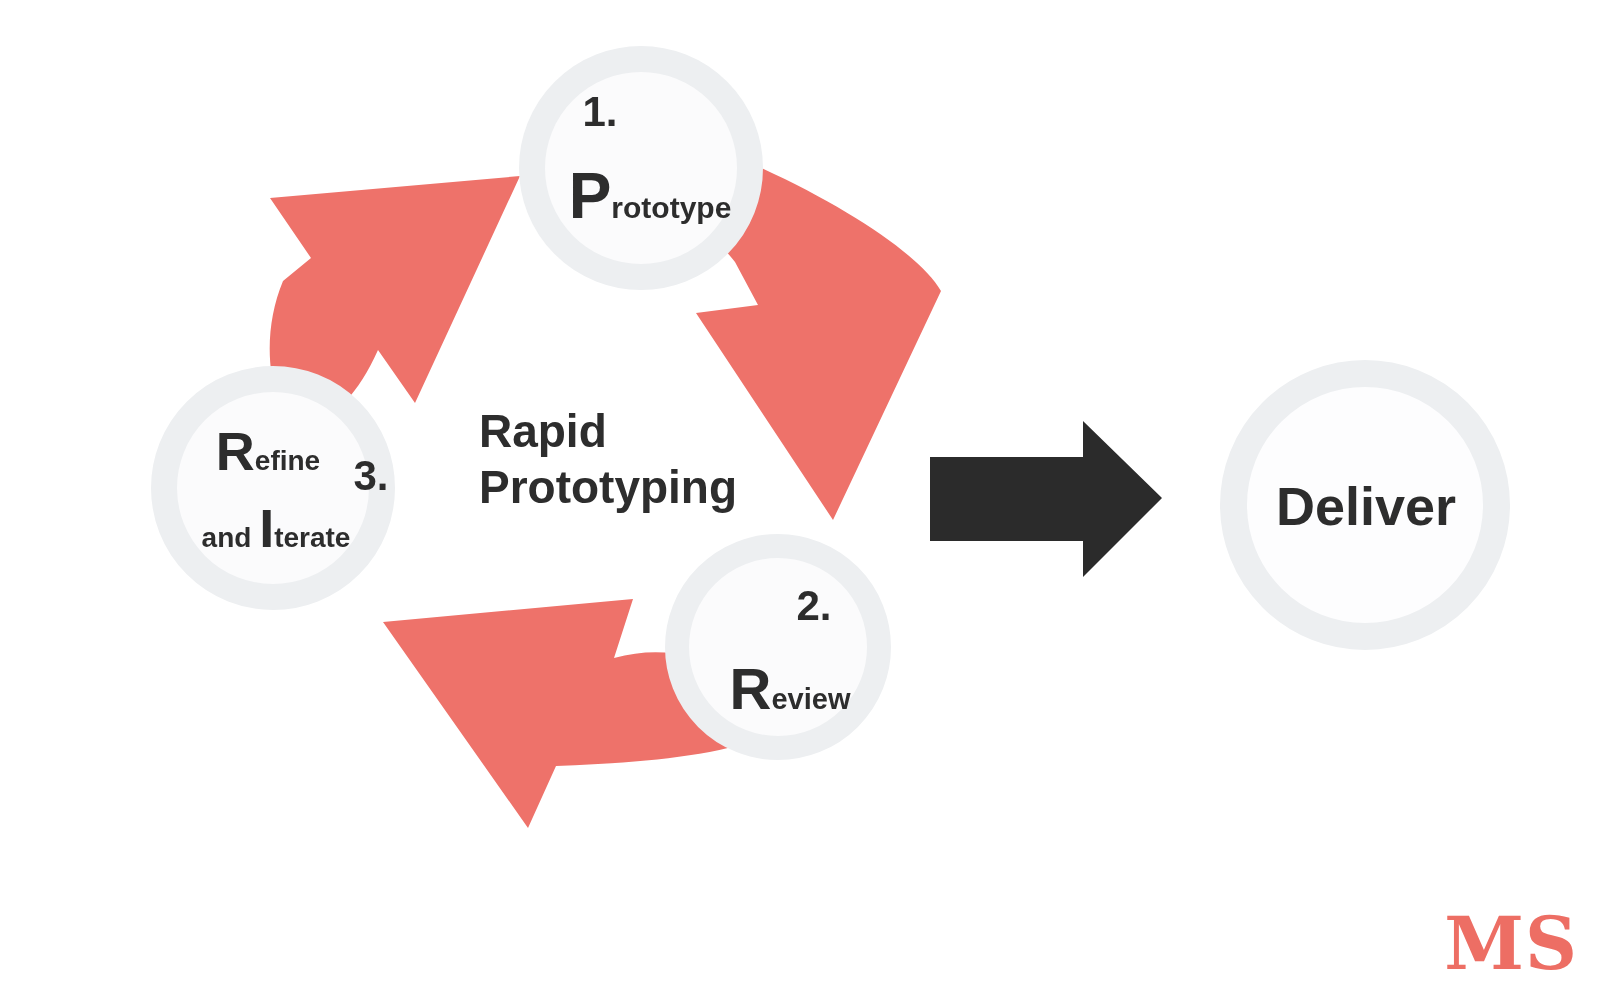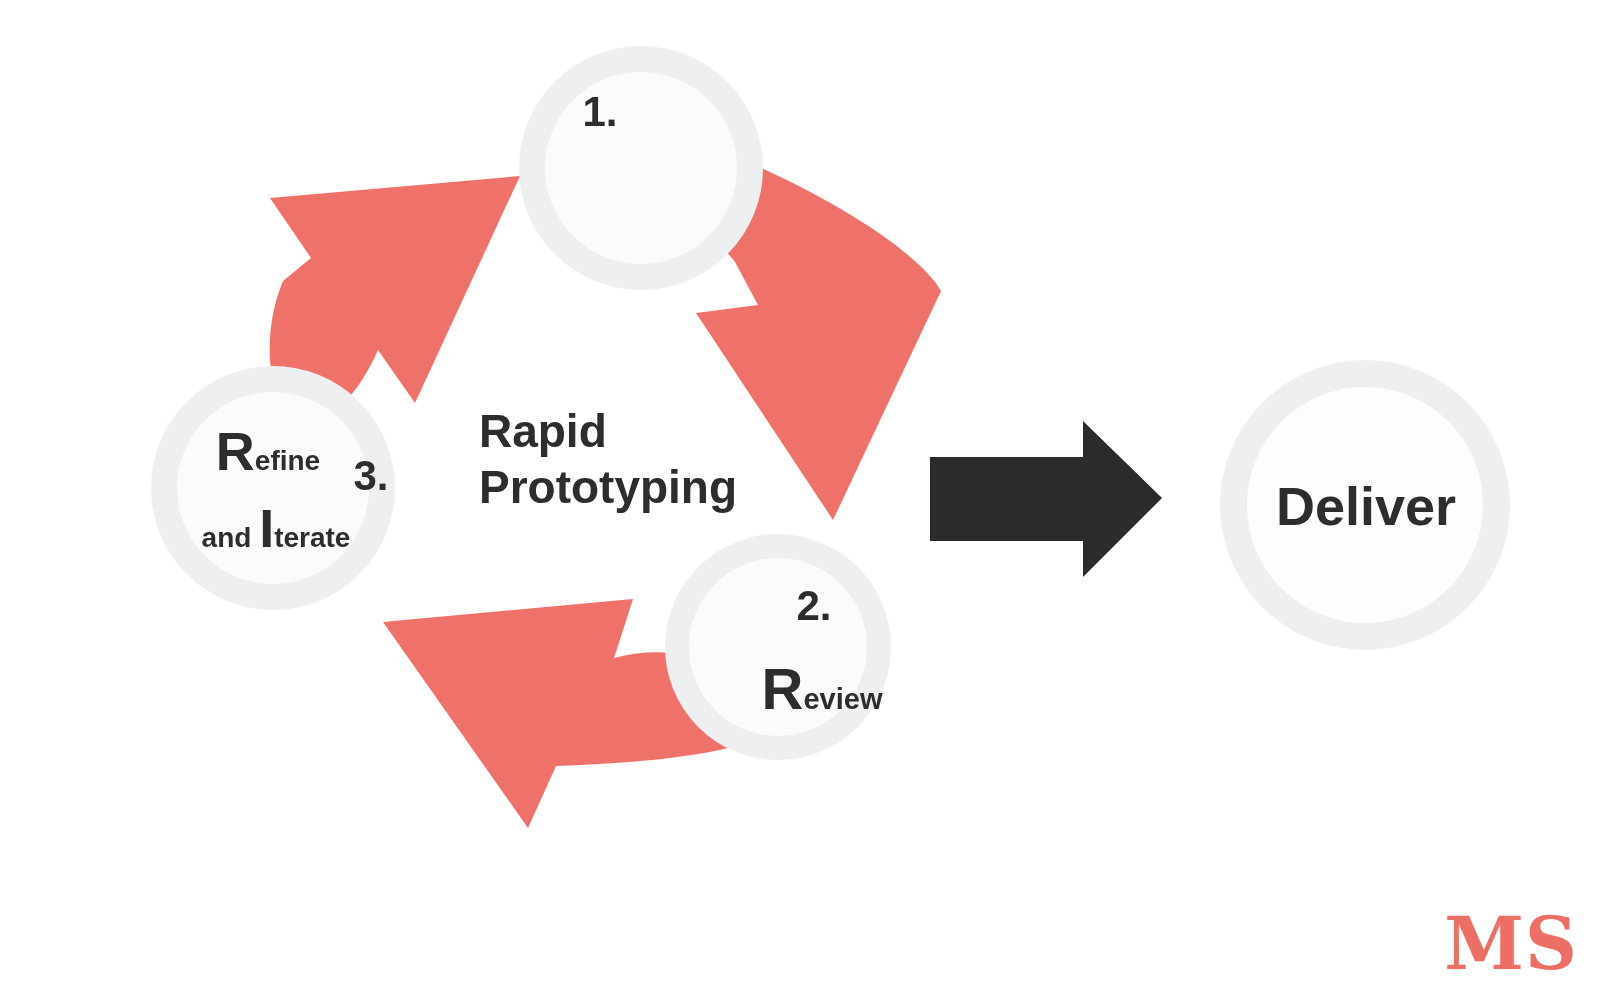--- a/index.html
+++ b/index.html
@@ -43,21 +43,21 @@
   }
   .num { font-size: 42px; font-weight: 700; }
   .n1 { left: 600px; top: 112px; }
   .n2 { left: 814px; top: 606px; }
   .n3 { left: 371px; top: 476px; }
 
   .label { font-weight: 700; }
   .label .big { font-weight: 700; }
   .lbl-prototype { left: 650px; top: 196px; font-size: 30px; }
   .lbl-prototype .big { font-size: 64px; }
-  .lbl-review { left: 790px; top: 689px; font-size: 29px; margin-left: 32px; }
+  .lbl-review { left: 790px; top: 689px; font-size: 29px; }
   .lbl-review .big { font-size: 58px; }
   .lbl-refine1 { left: 268px; top: 451px; font-size: 28px; }
   .lbl-refine1 .big { font-size: 54px; }
   .lbl-refine2 { left: 276px; top: 528px; font-size: 28px; }
   .lbl-refine2 .big { font-size: 54px; }
 
   .title {
     left: 608px; top: 459px;
     font-size: 46px; font-weight: 700;
     text-align: left; line-height: 1.22;
@@ -86,20 +86,21 @@
     <path class="red-arrow" d="M270 198 L520 176 L415 403 L378 350 C368 372 358 388 345 402 L298 442 C268 402 260 336 283 281 L311 258 Z"></path>
     <path class="dark-arrow" d="M930 457 L1083 457 L1083 421 L1162 498 L1083 577 L1083 541 L930 541 Z"></path>
   </svg>
 
   <div class="circle c-prototype"></div>
   <div class="circle c-refine"></div>
   <div class="circle c-review"></div>
   <div class="circle c-deliver"></div>
 
   <div class="txt num n1">1.</div>
+  <div class="txt label lbl-prototype"><span class="big">P</span><span>rototype</span></div>
 
   <div class="txt num n2">2.</div>
   <div class="txt label lbl-review"><span class="big">R</span><span>eview</span></div>
 
   <div class="txt num n3">3.</div>
   <div class="txt label lbl-refine1"><span class="big">R</span><span>efine</span></div>
   <div class="txt label lbl-refine2"><span>and </span><span class="big">I</span><span>terate</span></div>
 
   <div class="txt title">
     <div>Rapid</div>

